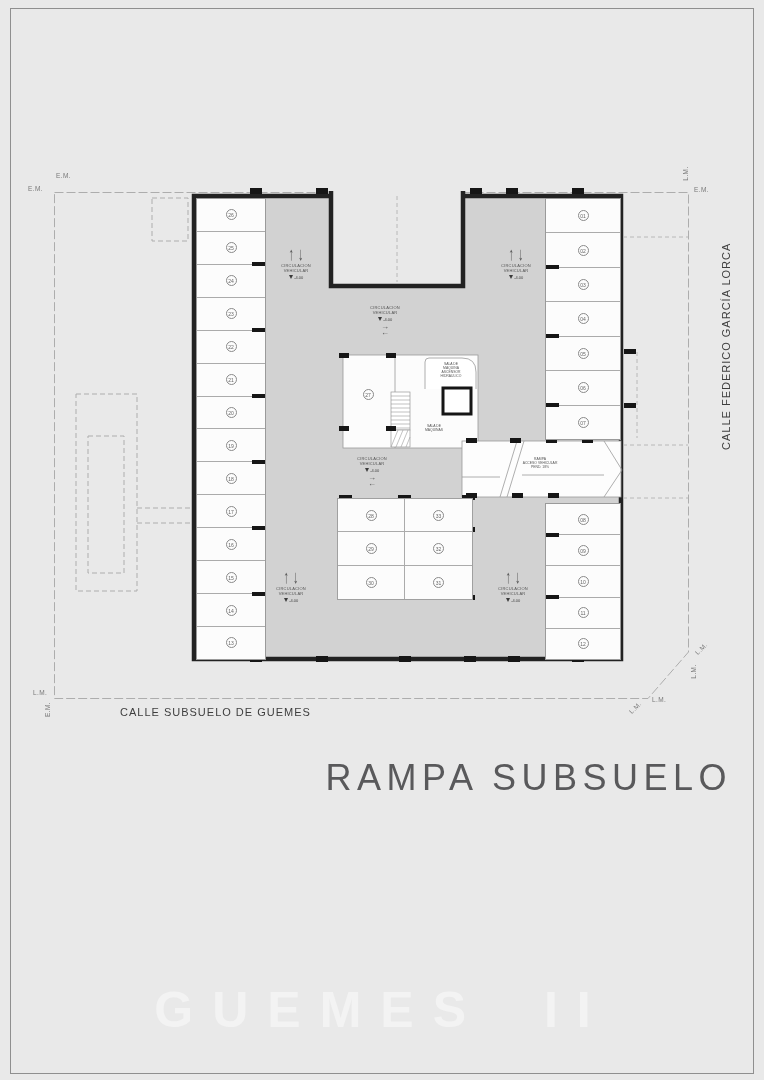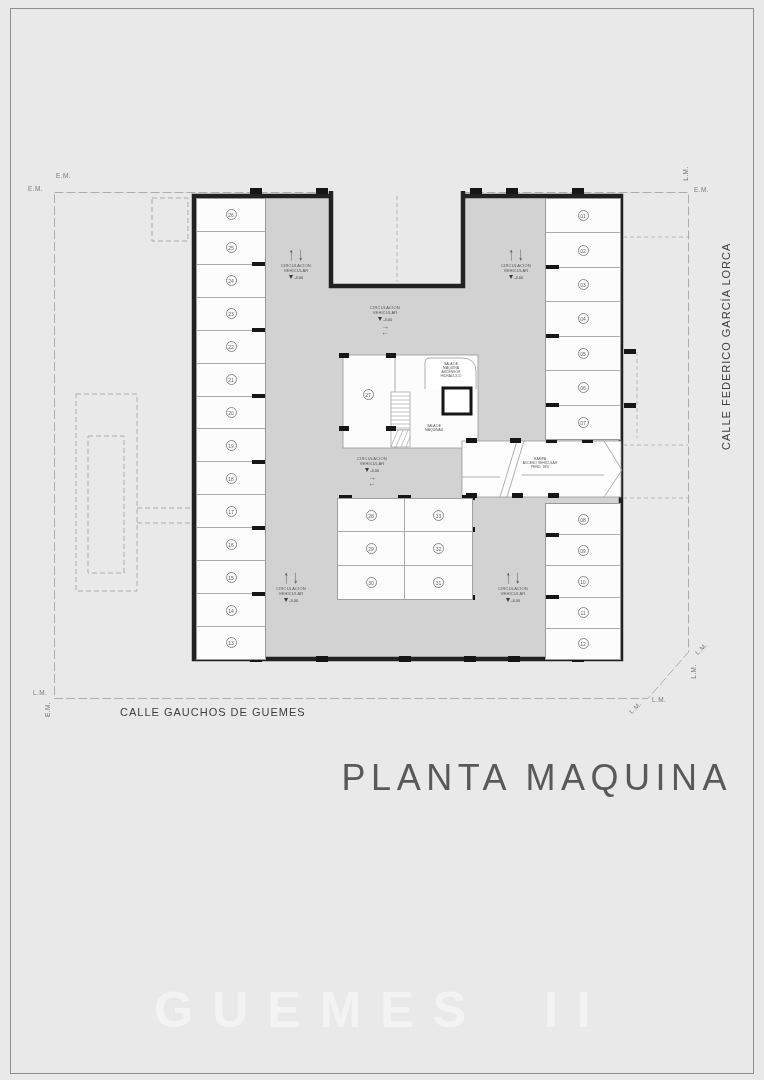--- a/index.html
+++ b/index.html
@@ -356,18 +356,18 @@
   <span class="lbl corner" style="left:28px;top:185px;">E.M.</span>
   <span class="lbl corner rot90" style="left:678px;top:170px;">L.M.</span>
   <span class="lbl corner" style="left:694px;top:186px;">E.M.</span>
   <span class="lbl corner" style="left:33px;top:689px;">L.M.</span>
   <span class="lbl corner rot90" style="left:40px;top:706px;">E.M.</span>
   <span class="lbl corner rot45" style="left:694px;top:645px;">L.M.</span>
   <span class="lbl corner rot90" style="left:686px;top:668px;">L.M.</span>
   <span class="lbl corner" style="left:652px;top:696px;">L.M.</span>
   <span class="lbl corner rot45" style="left:628px;top:704px;">L.M.</span>
 
-  <div class="lbl" id="street-bottom">CALLE GAUCHOS DE GUEMES</div>
+  <div class="lbl" id="street-bottom">CALLE SUBSUELO DE GUEMES</div>
   <div class="lbl" id="street-right-wrap">CALLE FEDERICO GARCÍA LORCA</div>
 
-  <div class="lbl" id="plan-title">PLANTA MAQUINA</div>
+  <div class="lbl" id="plan-title">RAMPA SUBSUELO</div>
   <div class="lbl" id="project-name">GUEMES II</div>
 </div>
 
 </body></html>

